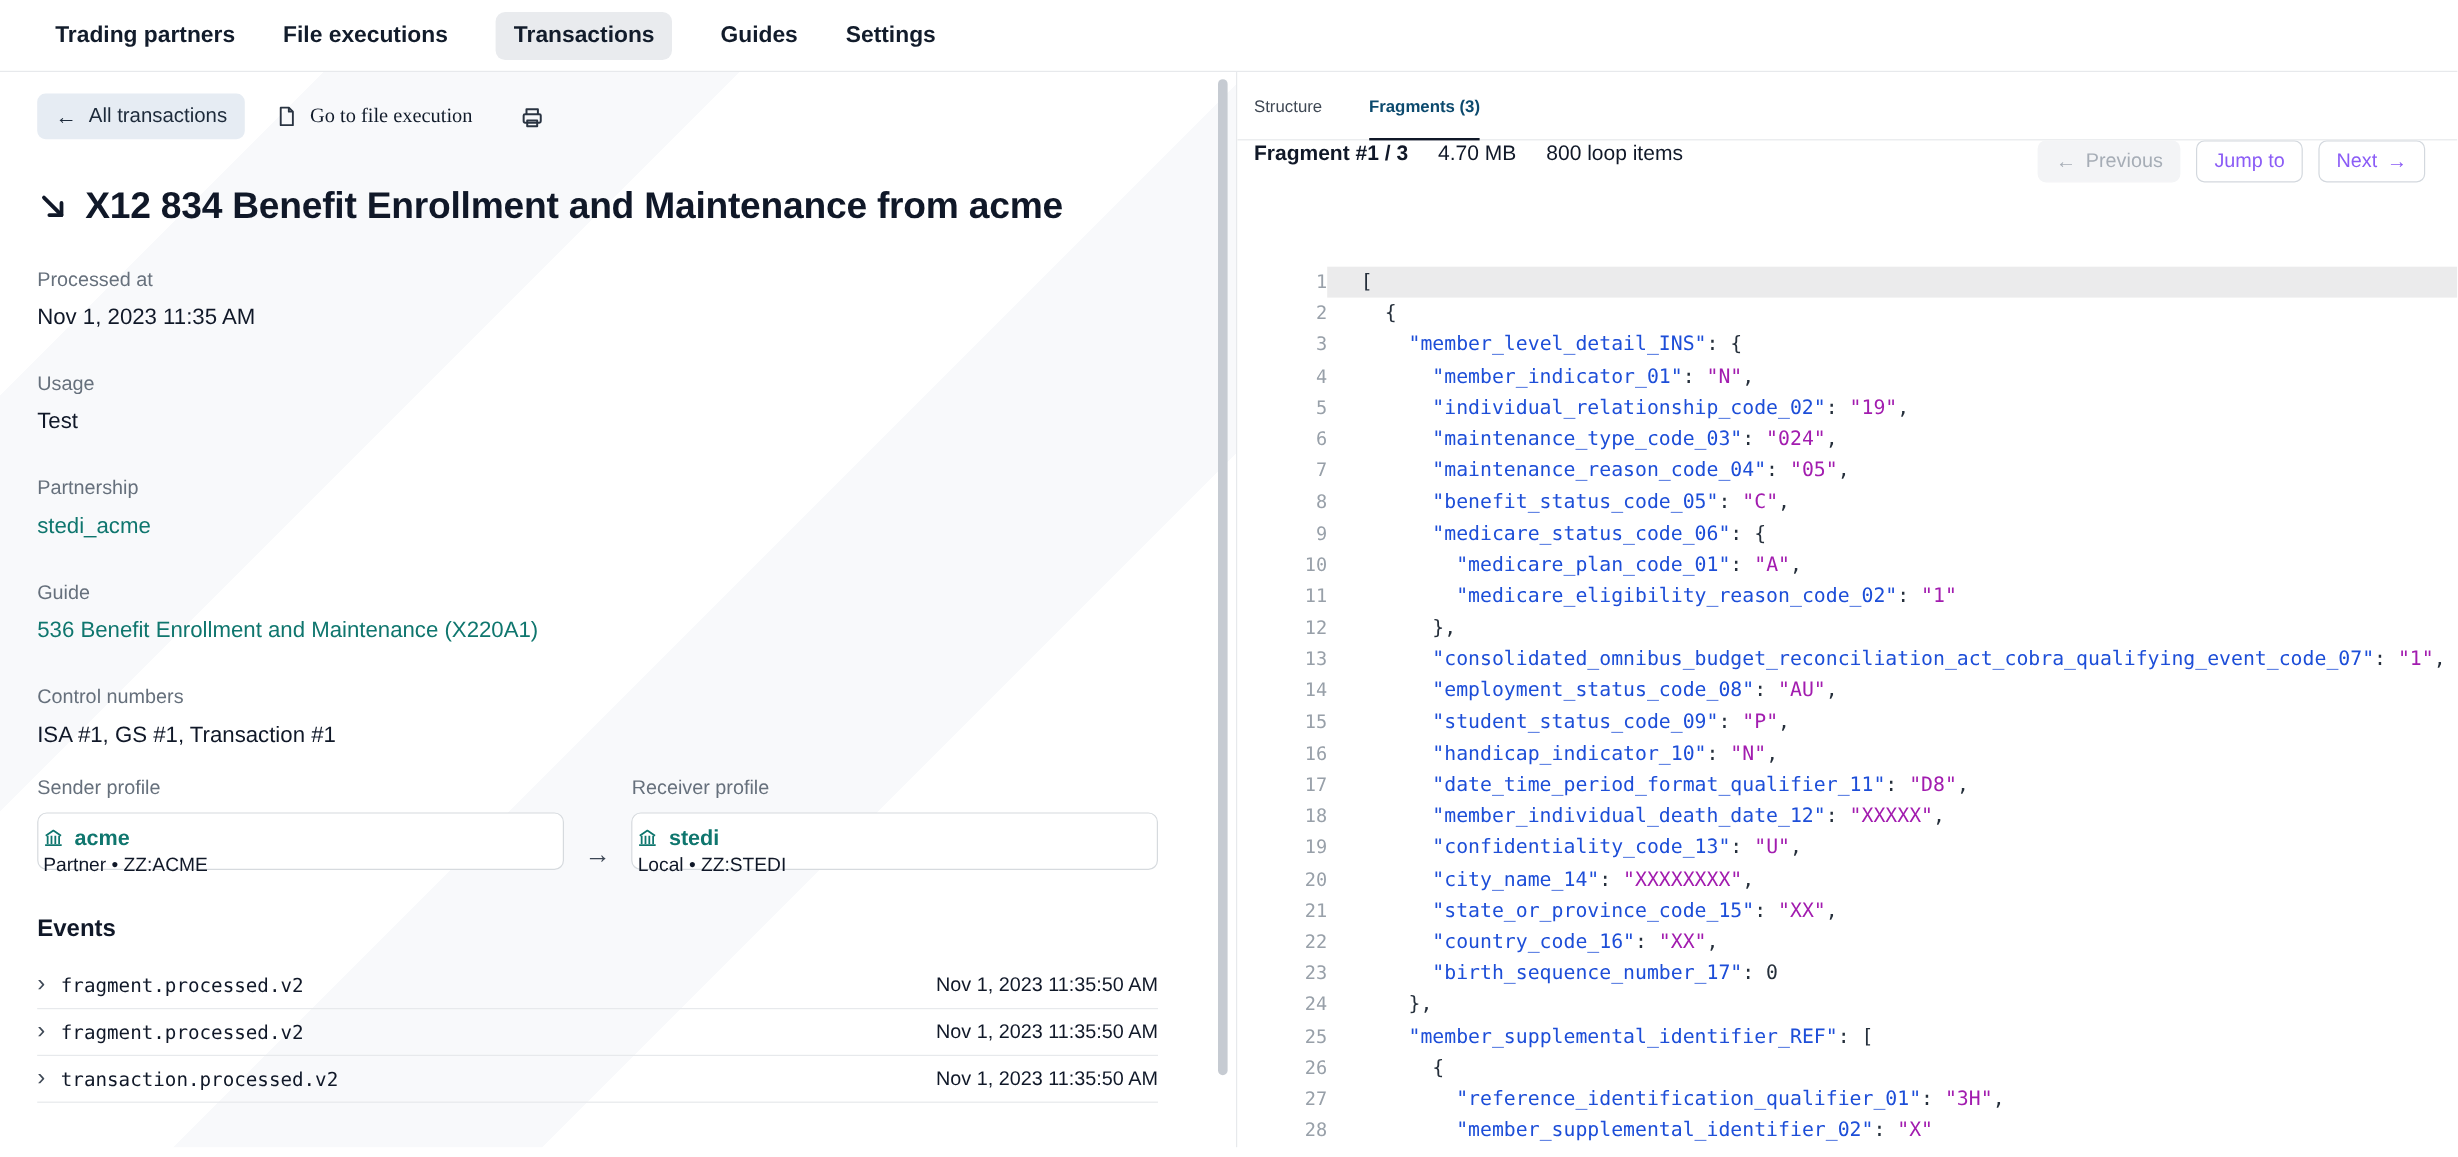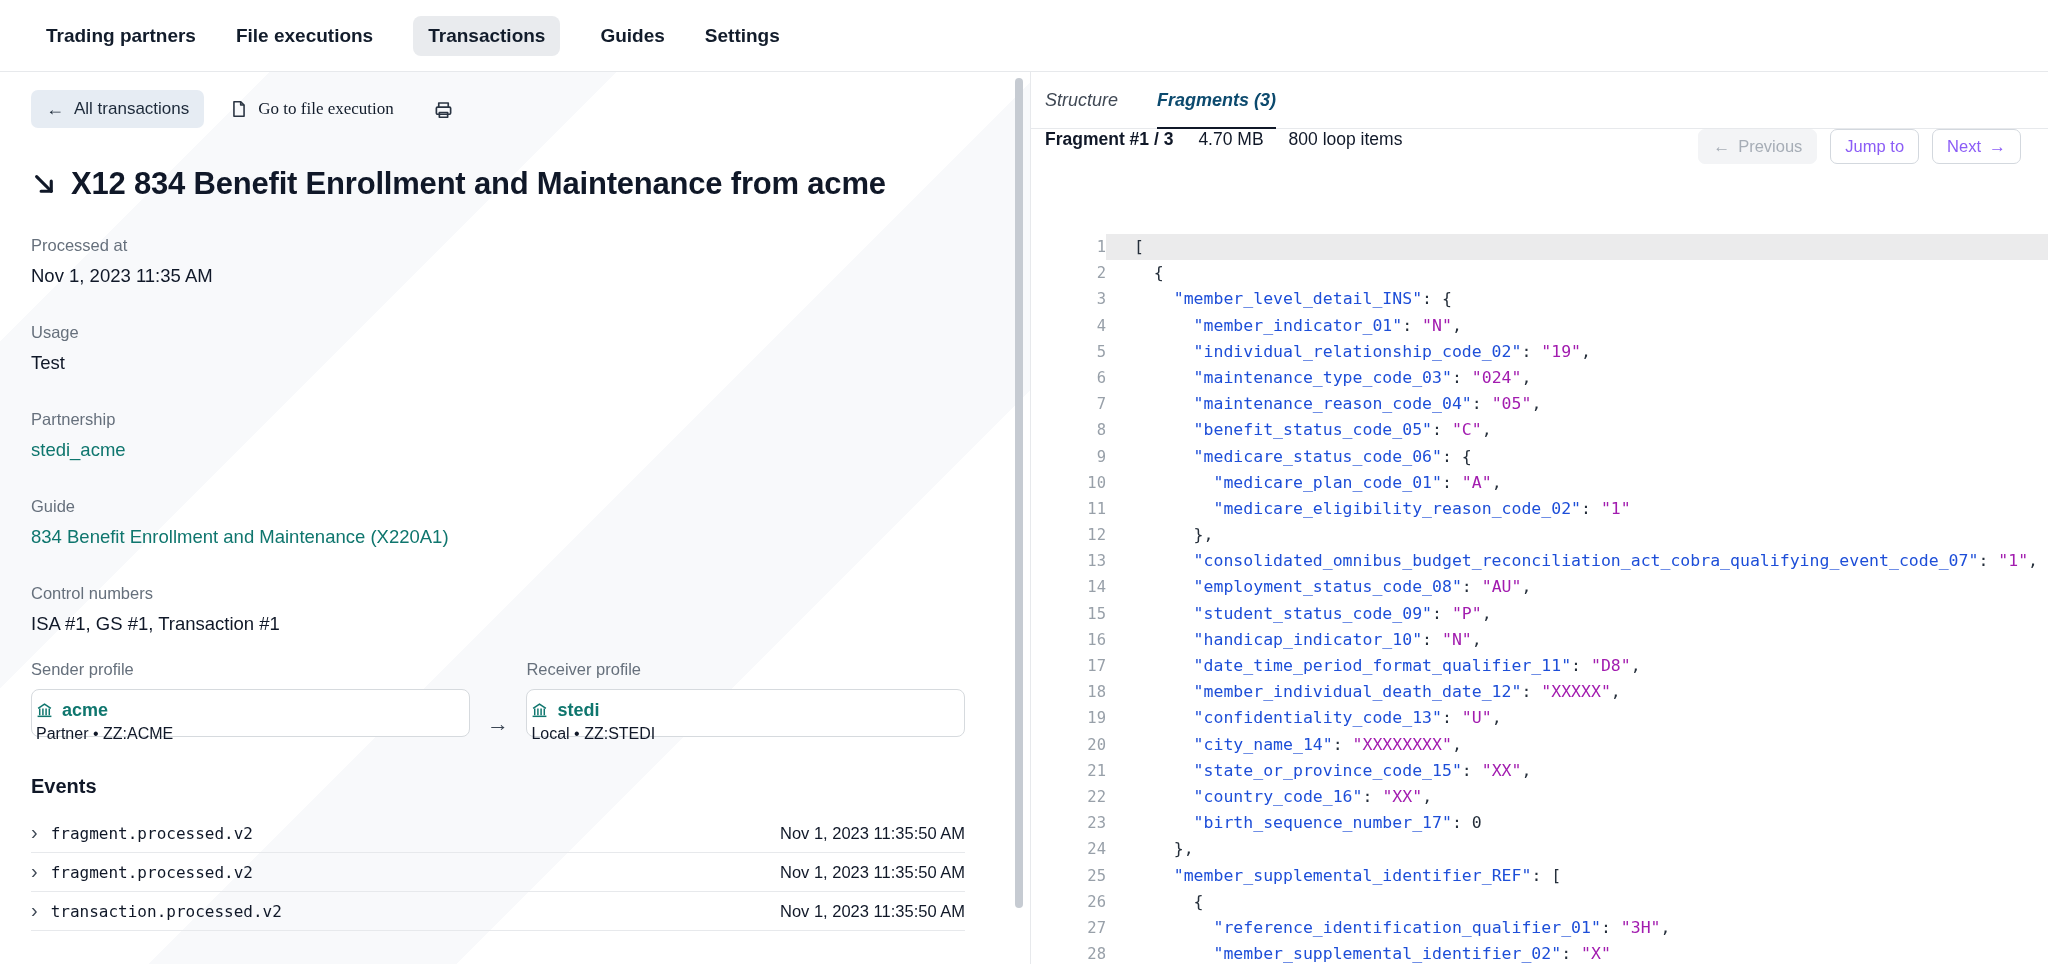--- a/index.html
+++ b/index.html
@@ -3,21 +3,21 @@
 <meta charset="utf-8">
 <style>
   * { margin:0; padding:0; box-sizing:border-box; }
   html,body { width:2048px; height:964px; }
   body {
     font-family:"Liberation Sans","DejaVu Sans",sans-serif;
     background:#ffffff; color:#101828; overflow:hidden;
   }
 
   
-  .topnav { height:72px; display:flex; align-items:center; gap:40px;
+  .topnav { height:60px; display:flex; align-items:center; gap:40px;
     padding:0 46px; border-bottom:1px solid #e7e9ec; background:#fff;
     position:relative; z-index:5; }
   .nav-item { font-size:19px; font-weight:600; color:#121c2b; cursor:pointer; padding:9px 0; white-space:nowrap; }
   .nav-item.active { background:#e9ebee; border-radius:8px; padding:9px 15px;text-align:center; }
 
   .main { display:flex; height:896px; }
 
   
   .left-panel { width:1031px; flex:none; border-right:1px solid #e7e9ec; position:relative; overflow:hidden;
     background-color:#fff;
@@ -63,21 +63,21 @@
   .event-name { font-family:"DejaVu Sans Mono",monospace; font-size:16px; color:#101828; }
   .event-time { margin-left:auto; font-size:16.5px; color:#101828; }
 
   .scroll-thumb { position:absolute; top:6px; right:7px; width:8px; height:830px;
     border-radius:4px; background:#c6cbd2; z-index:2; cursor:pointer; }
 
   
   .right-panel { flex:1; display:flex; flex-direction:column; background:#fff; overflow:hidden; }
   .tabs { display:flex; gap:39px; padding:0 14px; border-bottom:1px solid #e7e9ec;
     height:57px; align-items:stretch; flex:none; }
-  .tab { display:flex; align-items:center; font-size:18px; color:#3f4854; cursor:pointer; position:relative;font-style:italic; }
+  .tab { display:flex; align-items:center; font-size:14px; color:#3f4854; cursor:pointer; position:relative; }
   .tab.active { font-weight:600; color:#0c4a6e; }
   .tab.active::after { content:""; position:absolute; left:0; right:0; bottom:-1px; height:2px; background:#101828; }
 
   .meta-row { display:flex; align-items:flex-start; height:60px; padding:0 27px 0 14px; gap:25px; flex:none; }
   .meta-row span.meta { font-size:17.5px; color:#101828; }
   .meta-strong { font-weight:600; }
   .meta-actions { margin-left:auto; display:flex; gap:13px; }
   .btn { height:35px; padding:0 14px; border-radius:7px; border:1px solid #d3d8de; background:#fff;
     font-size:16.5px; color:#8b5cf6; display:flex; align-items:center; gap:8px; cursor:pointer; font-family:inherit; }
   .btn.disabled { background:#f3f4f6; border-color:#f3f4f6; color:#a6adb6; cursor:default; }
@@ -144,21 +144,21 @@
       <div class="field">
         <div class="field-label">Usage</div>
         <div class="field-value">Test</div>
       </div>
       <div class="field">
         <div class="field-label">Partnership</div>
         <div class="field-value link">stedi_acme</div>
       </div>
       <div class="field">
         <div class="field-label">Guide</div>
-        <div class="field-value link">834 Benefit Enrollment and Maintenance (X220A1)</div>
+        <div class="field-value link">536 Benefit Enrollment and Maintenance (X220A1)</div>
       </div>
       <div class="field">
         <div class="field-label">Control numbers</div>
         <div class="field-value">ISA #1, GS #1, Transaction #1</div>
       </div>
 
       <div class="profiles">
         <div class="profile-col">
           <div class="field-label">Sender profile</div>
           <div class="profile-card">

